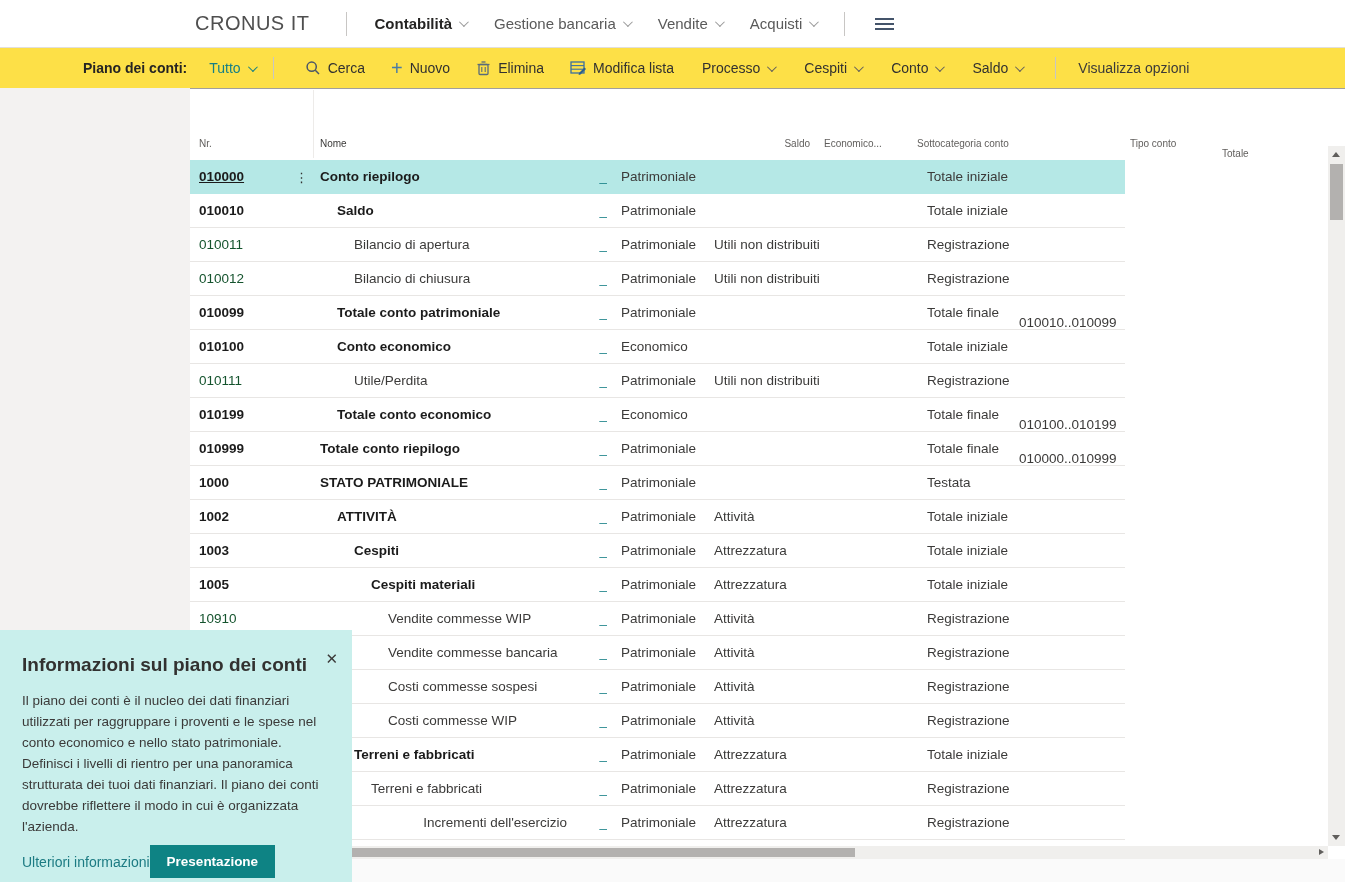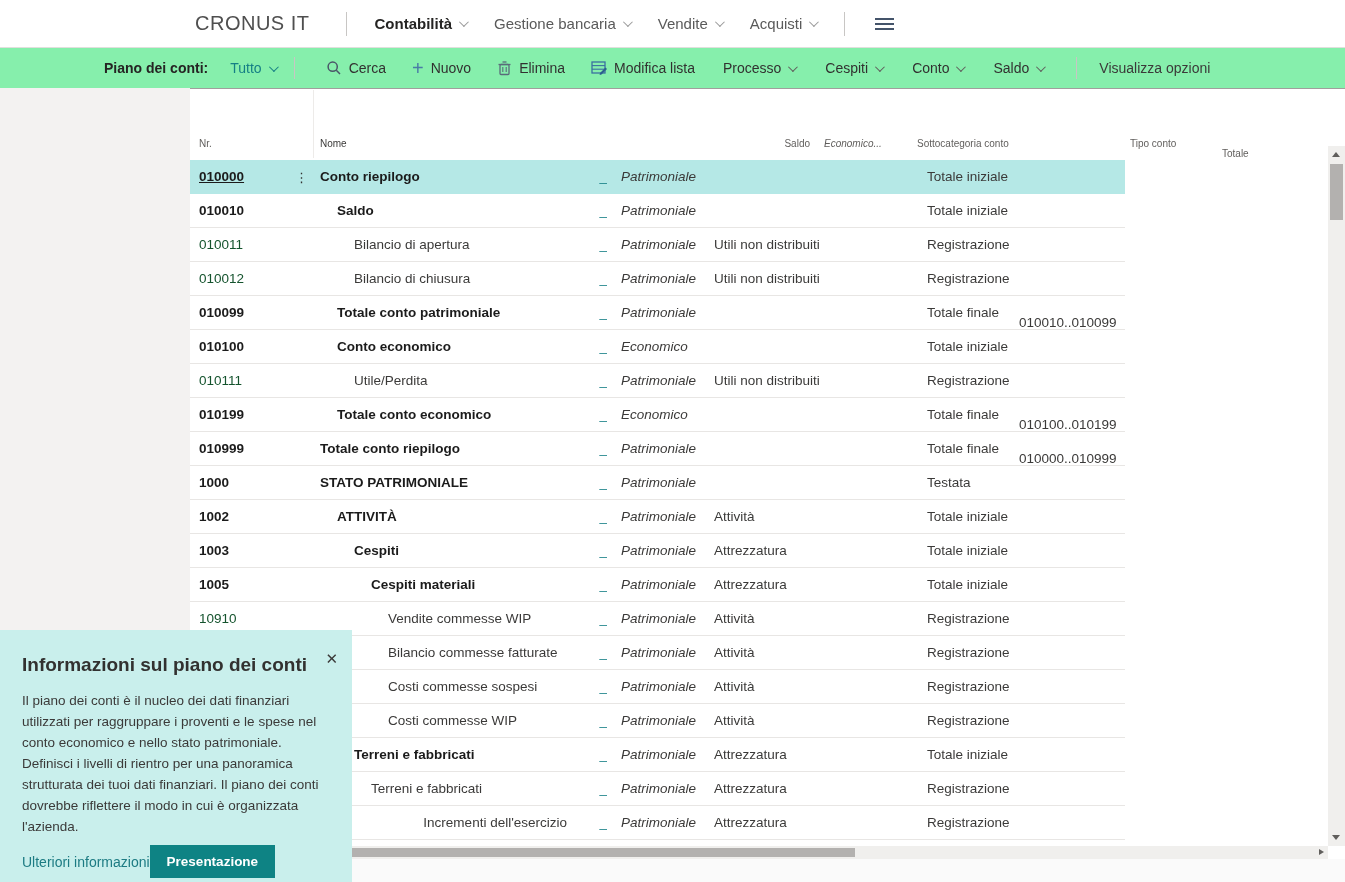--- a/index.html
+++ b/index.html
@@ -12,22 +12,22 @@
   .brand { font-size:20px; color:#4f4f4f; letter-spacing:.5px; margin-right:22px; }
   .tb-div { width:1px; height:24px; background:#c8c6c4; margin:0 14px; }
   .navitem { font-size:15px; color:#5a5a5a; margin:0 14px; display:flex; align-items:center; cursor:pointer; }
   .navitem.bold { font-weight:700; color:#252423; }
   .chev { display:inline-block; width:7px; height:7px; border-right:1.5px solid #9a9a9a;
     border-bottom:1.5px solid #9a9a9a; transform:rotate(45deg) translateY(-2px); margin-left:7px; }
   .hamburger { margin-left:16px; cursor:pointer; }
   .hamburger div { width:19px; height:2px; background:#44546a; margin:3px 0; }
 
   
-  #toolbar { position:absolute; left:0; top:48px; width:1345px; height:40px; background:#86efac;
-    display:flex; align-items:center; padding-left:104px; font-size:14px; color:#323130; }
+  #toolbar { position:absolute; left:0; top:48px; width:1345px; height:40px; background:#fde047;
+    display:flex; align-items:center; padding-left:83px; font-size:14px; color:#323130; }
   .pg-title { font-weight:700; color:#252423; margin-right:22px; }
   .filter-link { color:#157f85; display:flex; align-items:center; cursor:pointer; }
   .filter-link .chev { border-color:#157f85; }
   .tool-div { width:1px; height:22px; background:#c8c6c4; margin:0 18px; }
   .action { display:flex; align-items:center; margin:0 13px; cursor:pointer; white-space:nowrap; }
   .action .ic { margin-right:7px; display:flex; align-items:center; }
   .plus-ic { font-size:20px; font-weight:300; color:#4a7ba6; line-height:14px; }
   .dropdown { display:flex; align-items:center; margin:0 15px; cursor:pointer; }
   .dropdown .chev { border-color:#605e5c; }
   .viewopts { margin-left:4px; color:#3b3a39; cursor:pointer; }
@@ -43,21 +43,21 @@
     align-items:center; font-size:10px; color:#605e5c; }
   #rows { position:absolute; left:0; top:71px; width:935px; }
   .trow { position:relative; display:flex; align-items:center; height:34px;
     border-bottom:1px solid #e8e6e4; font-size:13.5px; background:#fff; cursor:pointer; }
   .trow.sel { background:#b5e8e6; border-bottom-color:#b5e8e6; }
   .c { white-space:nowrap; overflow:hidden; }
   .c-nr     { width:123px; padding-left:9px; }
   .c-nome   { flex:1; color:#3b3a39; }
   .c-nome.bold { font-weight:700; color:#1b1b1b; }
   .c-saldo  { width:40px; text-align:right; color:#157f85; }
-  .c-eco    { width:107px; padding-left:14px;font-style:italic; }
+  .c-eco    { width:107px; padding-left:14px; }
   .c-sotto  { width:206px; }
   .c-tipo   { width:92px; padding-left:7px; }
   .c-totale { width:113px; padding-left:7px;margin-top:20px; }
   .nr-text { color:#3b3a39; }
   .nr-bold-underline { font-weight:700; color:#1b1b1b; text-decoration:underline; }
   .nr-bold { font-weight:700; color:#1b1b1b; }
   .nr-link { color:#14532d; }
   .dots { position:absolute; left:105px; top:50%; transform:translateY(-50%);
     font-size:13px; color:#323130; letter-spacing:1px; }
   .hdr-saldo { text-align:right; }
@@ -366,21 +366,21 @@
     <div class="c c-eco">Patrimoniale</div>
     <div class="c c-sotto">Attività</div>
     <div class="c c-tipo">Registrazione</div>
     <div class="c c-totale"></div>
   </div>
       <div class="trow">
     <div class="c c-nr">
       <span class="nr-text"></span>
       
     </div>
-    <div class="c c-nome" style="padding-left: 75px;">Bilancio commesse fatturate</div>
+    <div class="c c-nome" style="padding-left: 75px;">Vendite commesse bancaria</div>
     <div class="c c-saldo">_</div>
     <div class="c c-eco">Patrimoniale</div>
     <div class="c c-sotto">Attività</div>
     <div class="c c-tipo">Registrazione</div>
     <div class="c c-totale"></div>
   </div>
       <div class="trow">
     <div class="c c-nr">
       <span class="nr-text"></span>
       

